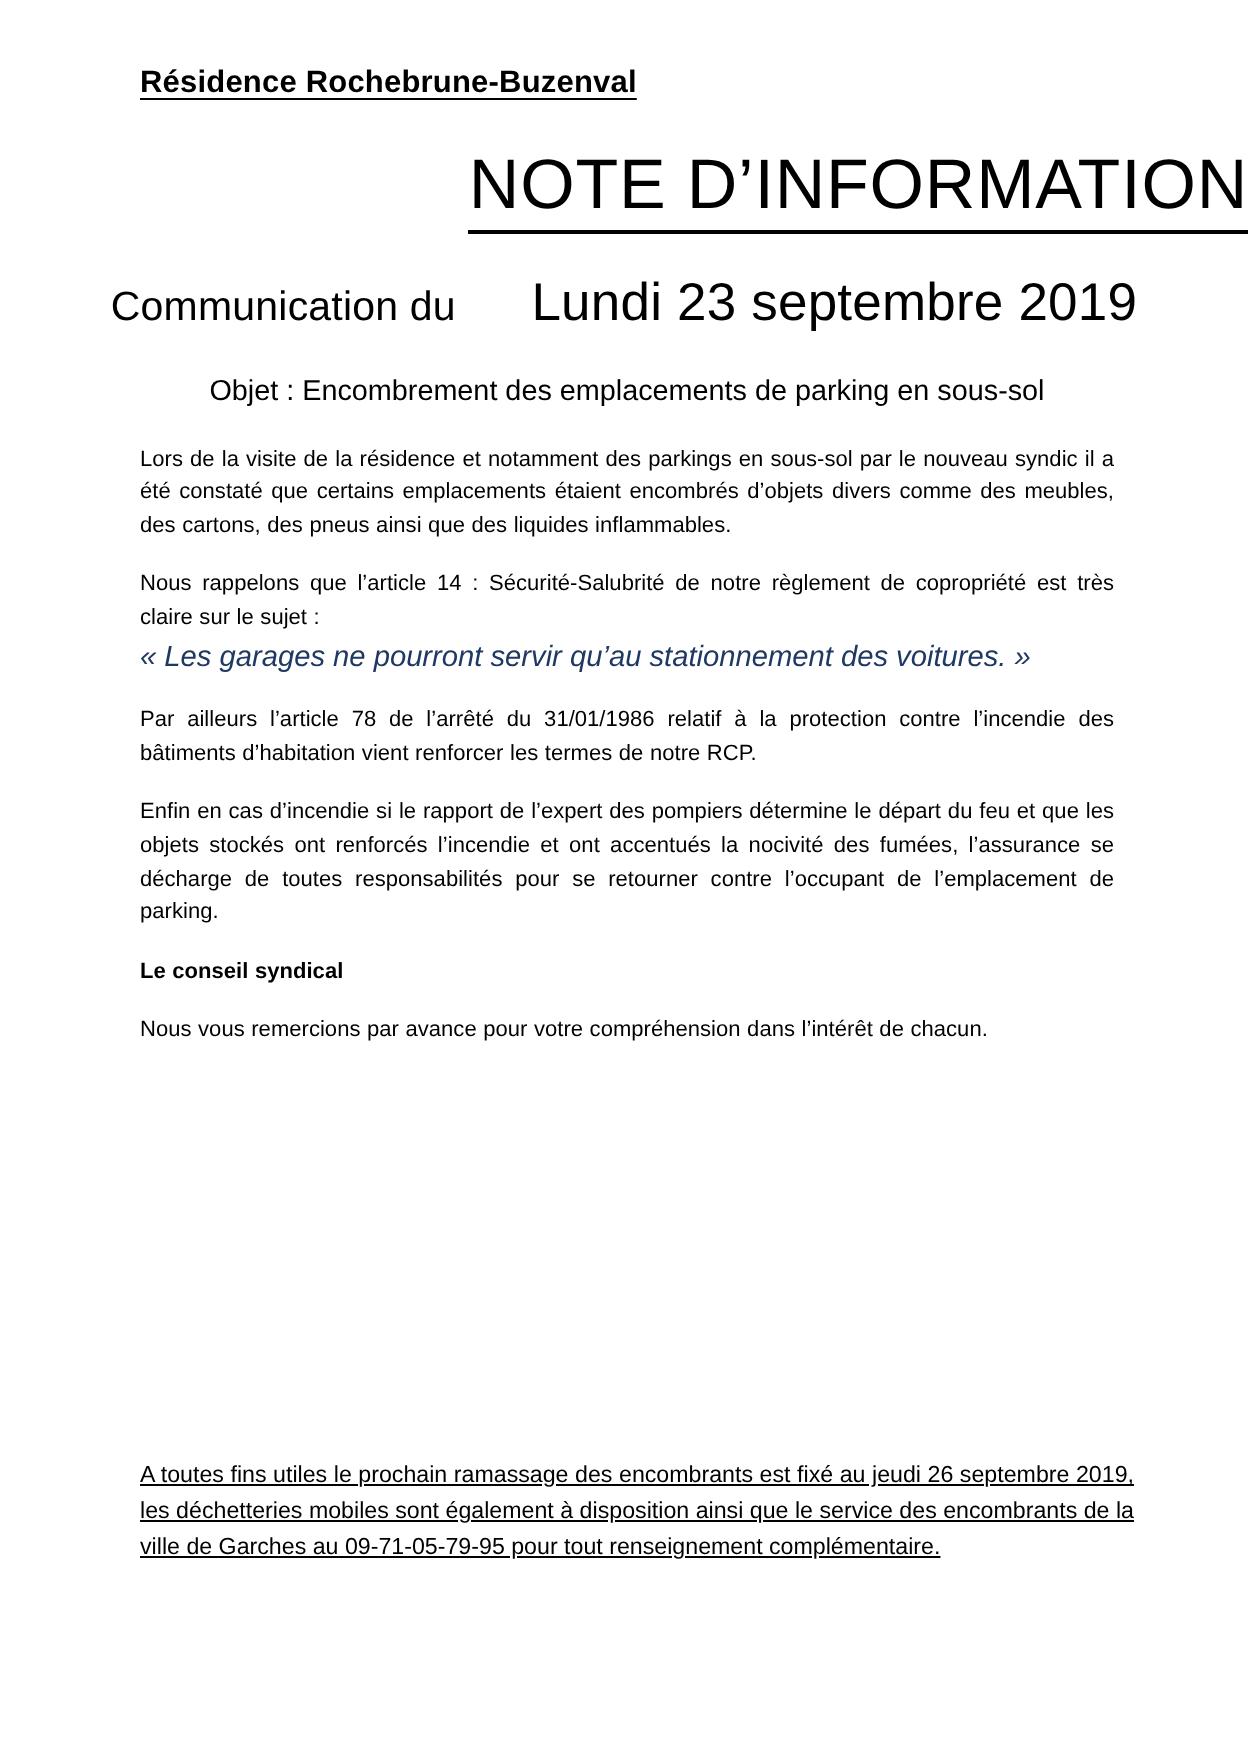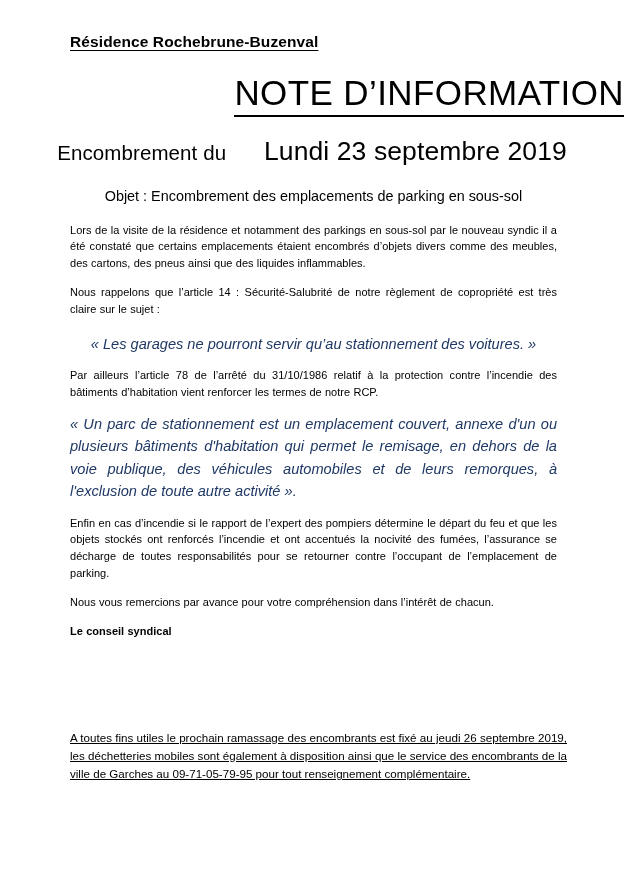--- a/index.html
+++ b/index.html
@@ -98,31 +98,31 @@
   p.quote {
     margin: 0 0 12.5px 0;
     font-size: 14.6px;
     line-height: 1.52;
     font-style: italic;
     color: #1F3864;
     text-align: justify;
     text-justify: inter-word;
   }
   p.quote.single {
-    text-align: center;
+    text-align: left;
     white-space: nowrap;
   }
   p.objet {
     margin: 0 0 14px 0;
     font-size: 14.4px;
     line-height: 1.5;
     text-align: center;
   }
   p.tight {
-    margin-bottom: 15px;
+    margin-bottom: 0;
   }
 
   
   .footnote {
     position: absolute;
     left: 70px;
     top: 729px;
     width: 497px;
     font-size: 11.6px;
     line-height: 1.56;
@@ -137,41 +137,40 @@
 
 <div class="page">
 
   <div class="residence-line">Résidence Rochebrune-Buzenval</div>
 
   <div class="doc-title">
     <span class="ul">NOTE D’INFORMATION</span>
   </div>
 
   <div class="comm-line">
-    <span class="comm-prefix">Encombrement du </span><span class="comm-date">Lundi 23 septembre 2019</span>
+    <span class="comm-prefix">Communication du </span><span class="comm-date">Lundi 23 septembre 2019</span>
   </div>
 
   <div class="body-block">
 
     <p class="objet">Objet : Encombrement des emplacements de parking en sous-sol</p>
 
     <p class="para">Lors de la visite de la résidence et notamment des parkings en sous-sol par le nouveau syndic il a été constaté que certains emplacements étaient encombrés d’objets divers comme des meubles, des cartons, des pneus ainsi que des liquides inflammables.</p>
 
     <p class="para tight">Nous rappelons que l’article 14 : Sécurité-Salubrité de notre règlement de copropriété est très claire sur le sujet :</p>
 
     <p class="quote single">« Les garages ne pourront servir qu’au stationnement des voitures. »</p>
 
-    <p class="para">Par ailleurs  l’article 78 de l’arrêté du 31/10/1986 relatif à la protection contre l’incendie des bâtiments d’habitation vient renforcer les termes de notre RCP.</p>
+    <p class="para">Par ailleurs  l’article 78 de l’arrêté du 31/01/1986 relatif à la protection contre l’incendie des bâtiments d’habitation vient renforcer les termes de notre RCP.</p>
 
-    <p class="quote">« Un parc de stationnement est un emplacement couvert, annexe d'un ou plusieurs bâtiments d'habitation qui permet le remisage, en dehors de la voie publique, des véhicules automobiles et de leurs remorques, à l'exclusion de toute autre activité ».</p>
 
 
     <p class="para">Enfin en cas d’incendie si le rapport de l’expert des pompiers détermine le départ du feu et que les objets stockés ont renforcés l’incendie et ont accentués la nocivité des fumées, l’assurance se décharge de toutes responsabilités pour se retourner contre l’occupant de l’emplacement de parking.</p>
 
+    <p class="para bold">Le conseil syndical</p>
+
     <p class="para">Nous vous remercions par avance pour votre compréhension dans l’intérêt de chacun.</p>
-
-    <p class="para bold">Le conseil syndical</p>
 
   </div>
 
   <div class="footnote">A toutes fins utiles le prochain ramassage des encombrants est fixé au jeudi 26 septembre 2019, les déchetteries mobiles sont également à disposition ainsi que le service des encombrants de la ville de Garches au 09-71-05-79-95 pour tout renseignement complémentaire.</div>
 
 </div>
 
 </body></html>

